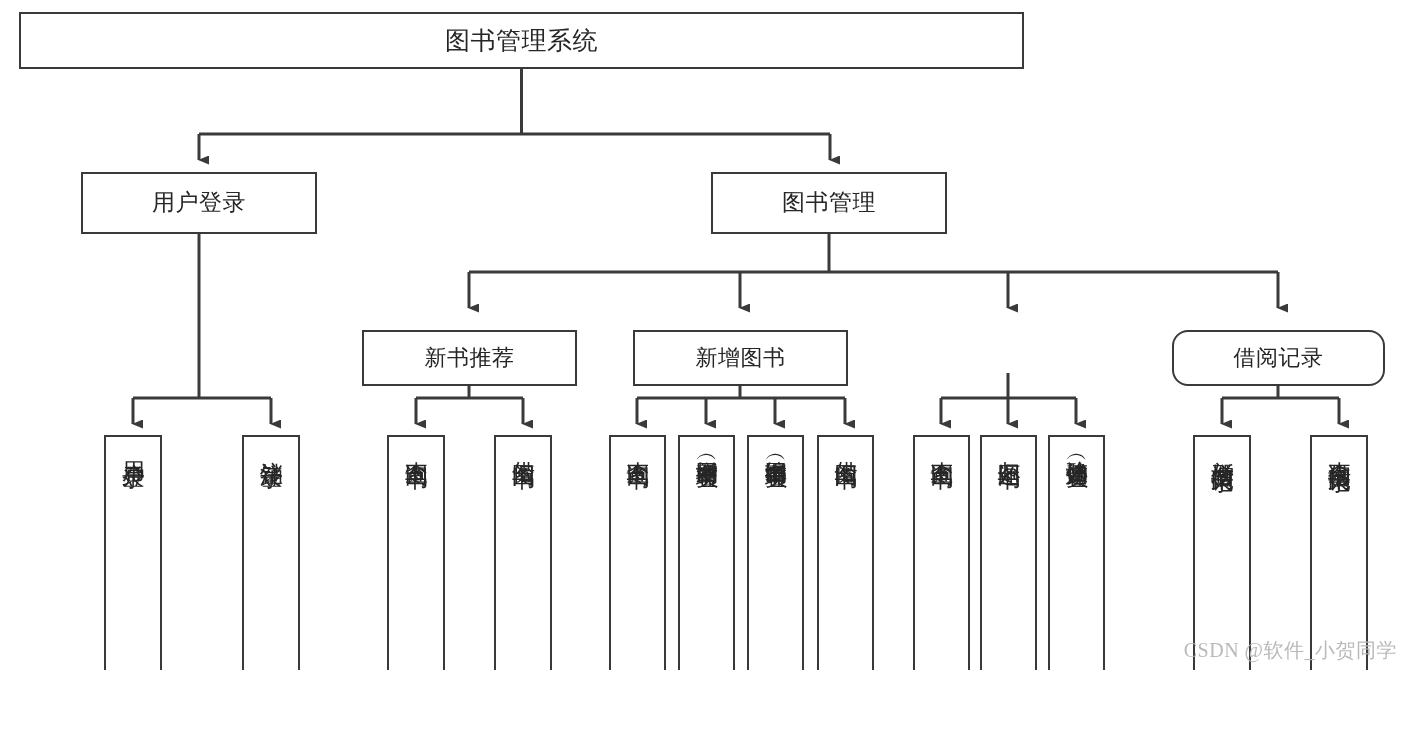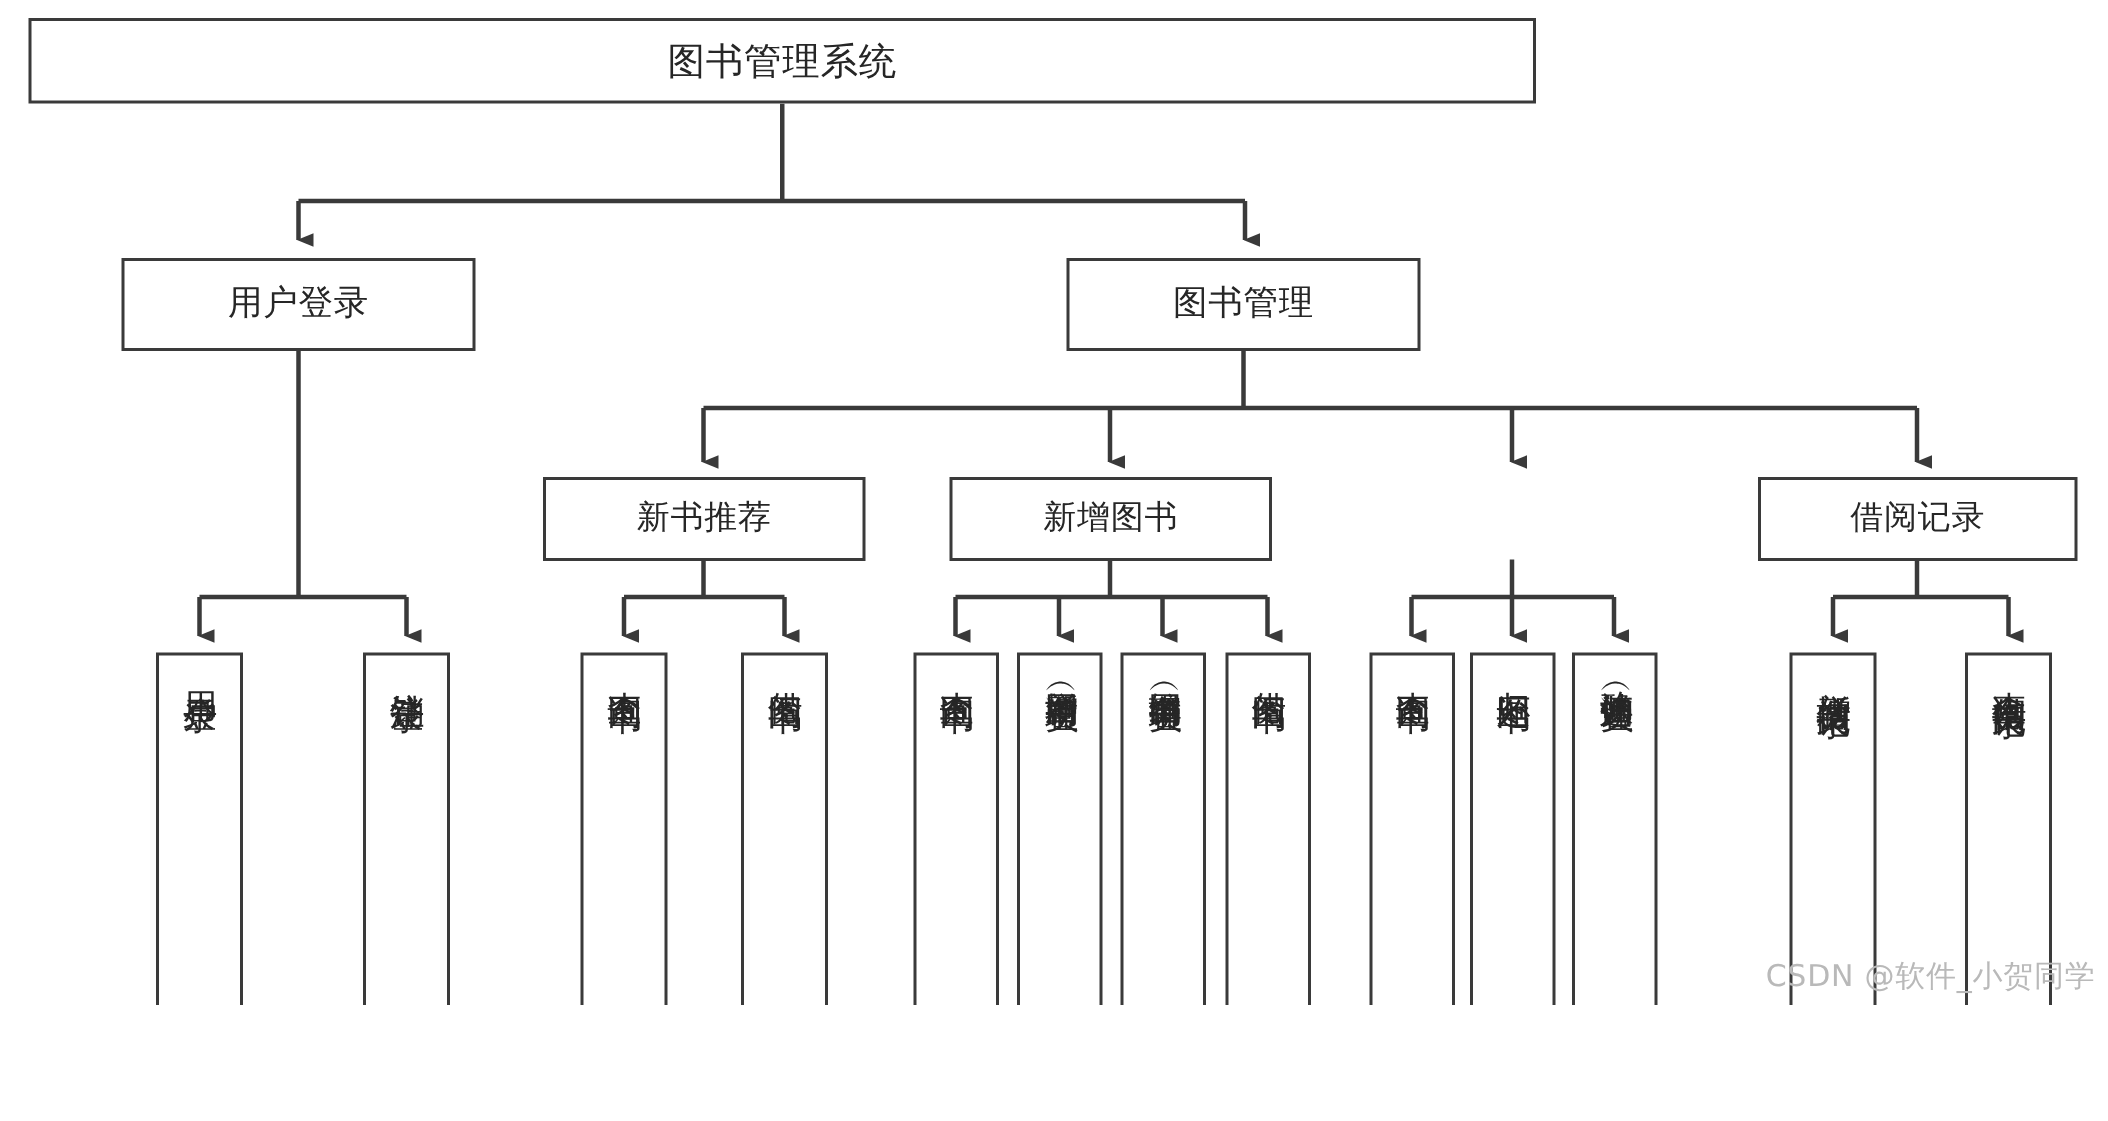--- a/index.html
+++ b/index.html
@@ -9,20 +9,21 @@
   }
   body {
     font-family: "DejaVu Sans", "Liberation Sans", sans-serif;
   }
   #canvas {
     position: relative;
     width: 1405px;
     height: 670px;
     background: #ffffff;
     overflow: hidden;
+    font-family: Liberation Serif, serif;
   }
   #edges {
     position: absolute;
     left: 0;
     top: 0;
     width: 1405px;
     height: 747px;
   }
   .node {
     position: absolute;
@@ -54,20 +55,21 @@
   
   .node.lvl1 {
     height: 62px;
   }
   .node.lvl1 .label {
     font-size: 23px;
   }
   
   .node.lvl2 {
     height: 56px;
+    margin-top: 12px;
   }
   .node.lvl2 .label {
     font-size: 22px;
   }
   
   .node.leaf {
     top: 435px;
     height: 300px;
     align-items: flex-start;
     padding-top: 6px;
@@ -160,21 +162,21 @@
   <div class="node lvl1" style="left:711px; top:172px; width:236px;">
     <span class="label">图书管理</span>
   </div>
 
   <div class="node lvl2" style="left:362px; top:318px; width:215px;">
     <span class="label">新书推荐</span>
   </div>
   <div class="node lvl2" style="left:633px; top:318px; width:215px;">
     <span class="label">新增图书</span>
   </div>
-  <div class="node lvl2" style="left:1172px; top:318px; width:213px;">
+  <div class="node lvl2" style="left:1172px; top:318px; width:213px;border-radius:16px;">
     <span class="label">借阅记录</span>
   </div>
 
   <div class="node leaf" style="left:104px; width:58px;">
     <span class="label">用户登录</span>
   </div>
   <div class="node leaf" style="left:242px; width:58px;">
     <span class="label">注销登录</span>
   </div>
 

